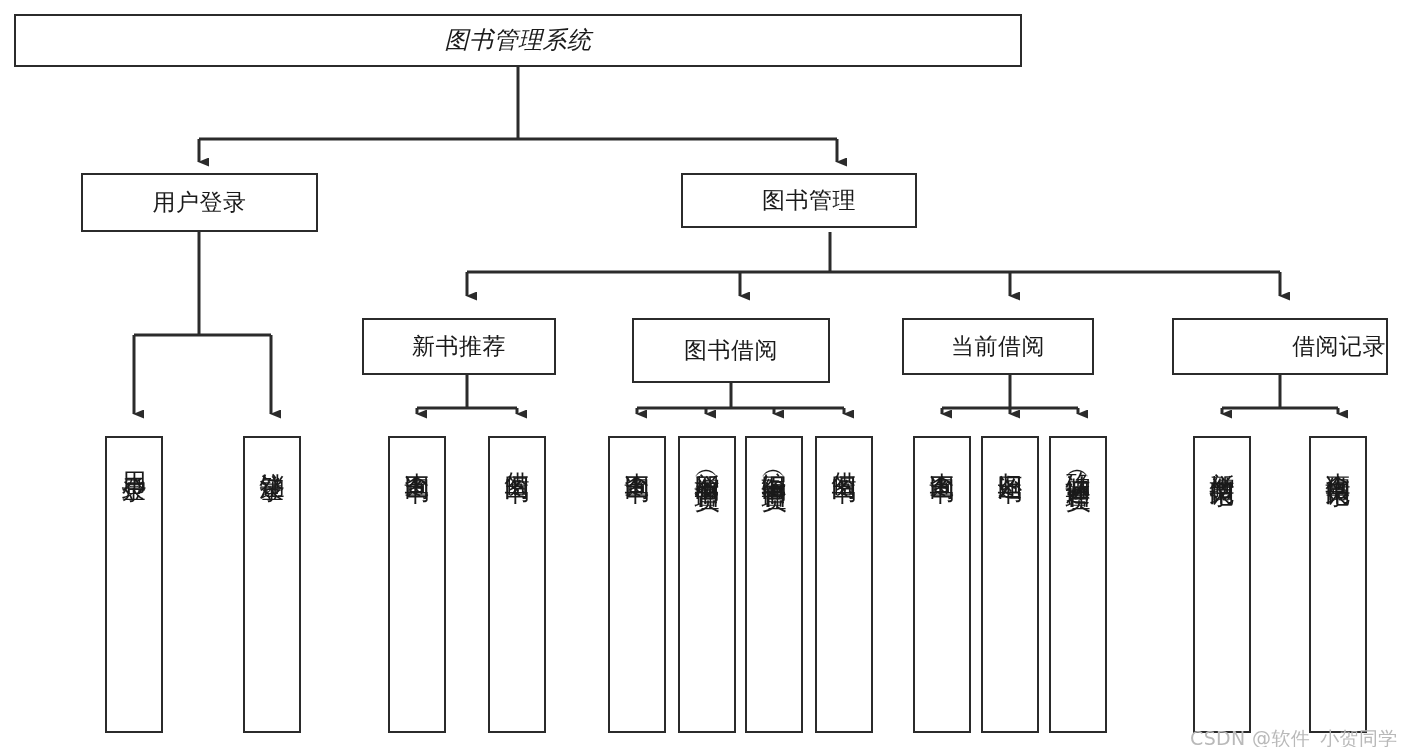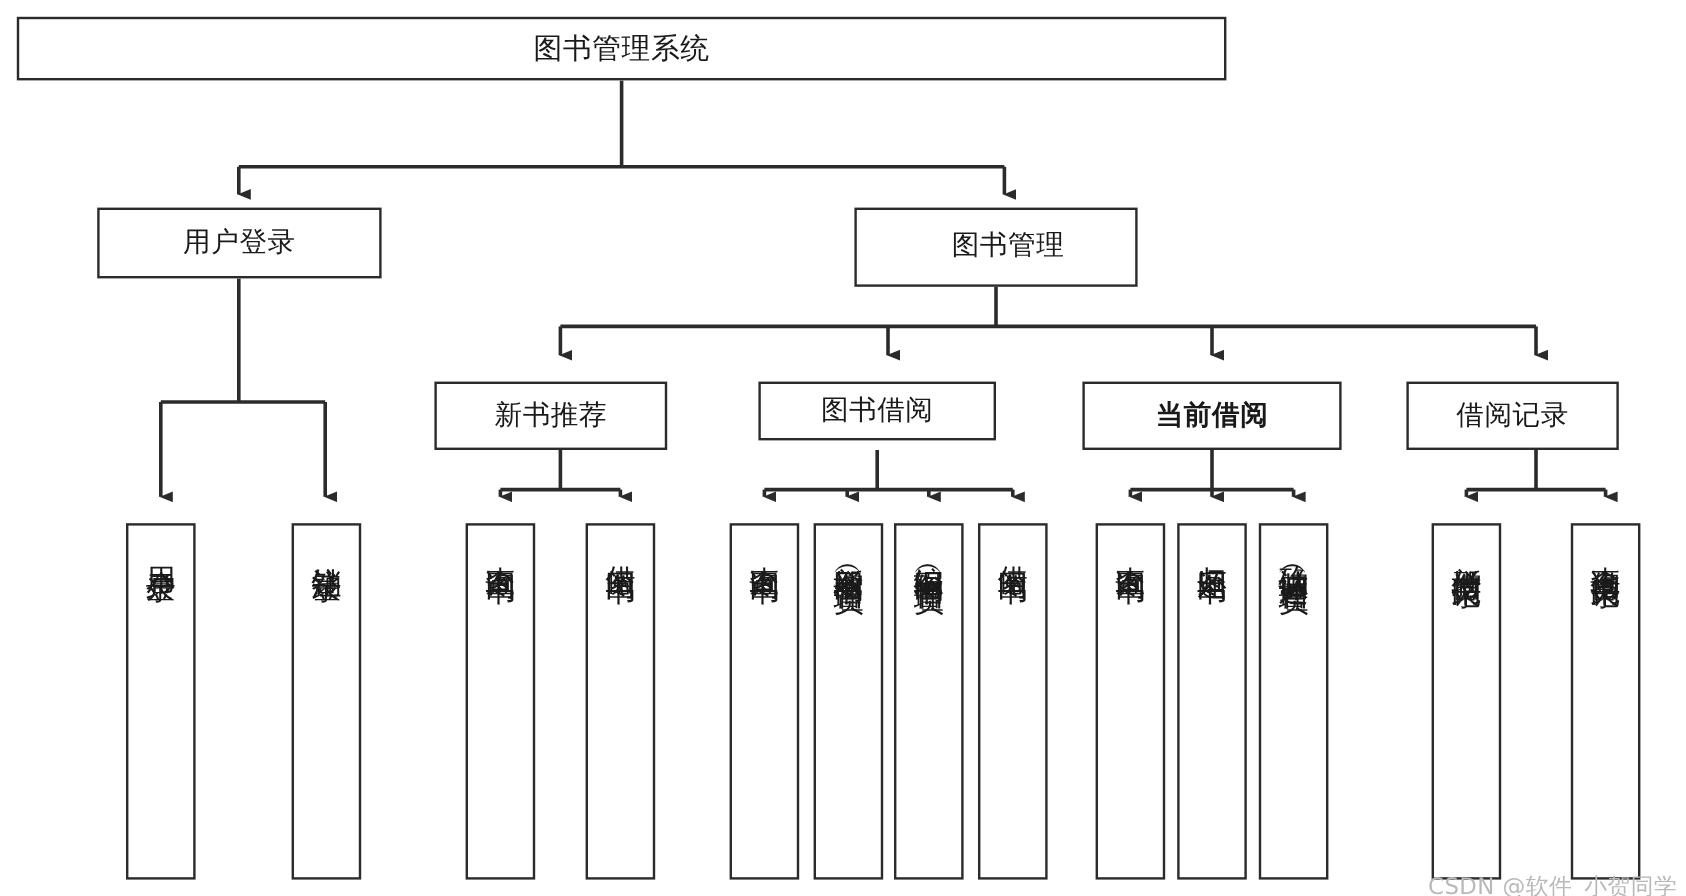--- a/index.html
+++ b/index.html
@@ -121,45 +121,45 @@
       <path d="M1010,408 L1010,414" marker-end="url(#arrowhead)"></path>
       <path d="M1078,408 L1078,414" marker-end="url(#arrowhead)"></path>
 
       <path d="M1280,375 L1280,408"></path>
       <path d="M1222,408 L1338,408"></path>
       <path d="M1222,408 L1222,414" marker-end="url(#arrowhead)"></path>
       <path d="M1338,408 L1338,414" marker-end="url(#arrowhead)"></path>
     </g>
   </svg>
 
-  <div class="node root horiz" style="left:14px; top:14px; width:1008px; height:53px;">
+  <div class="node root horiz" style="left:14px; top:14px; width:1008px; height:53px;font-style:italic;">
     <span class="label">图书管理系统</span>
   </div>
 
   <div class="node horiz" style="left:81px; top:173px; width:237px; height:59px;">
     <span class="label">用户登录</span>
   </div>
 
-  <div class="node horiz" style="left:712px; top:173px; width:236px; height:66px;padding-left:20px;">
+  <div class="node horiz" style="left:681px; top:173px; width:236px; height:55px;padding-left:20px;">
     <span class="label">图书管理</span>
   </div>
 
   <div class="node horiz" style="left:362px; top:318px; width:194px; height:57px;">
     <span class="label">新书推荐</span>
   </div>
 
-  <div class="node horiz" style="left:632px; top:318px; width:198px; height:49px;">
+  <div class="node horiz" style="left:632px; top:318px; width:198px; height:65px;">
     <span class="label">图书借阅</span>
   </div>
 
-  <div class="node horiz" style="left:902px; top:318px; width:216px; height:57px;font-weight:bold;">
+  <div class="node horiz" style="left:902px; top:318px; width:192px; height:57px;">
     <span class="label">当前借阅</span>
   </div>
 
-  <div class="node horiz" style="left:1172px; top:318px; width:177px; height:57px;">
+  <div class="node horiz" style="left:1172px; top:318px; width:216px; height:57px;justify-content:flex-end;">
     <span class="label">借阅记录</span>
   </div>
 
   <div class="node vert" style="left:105px; top:436px; width:58px; height:297px;">
     <span class="label">用户登录</span>
   </div>
 
   <div class="node vert" style="left:243px; top:436px; width:58px; height:297px;">
     <span class="label">注销登录</span>
   </div>

